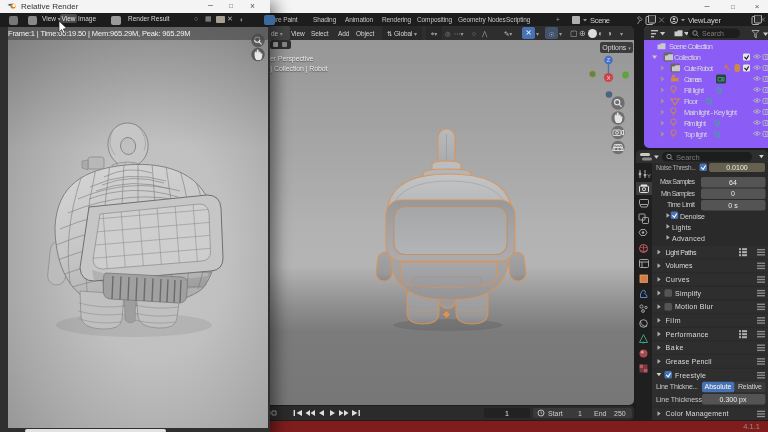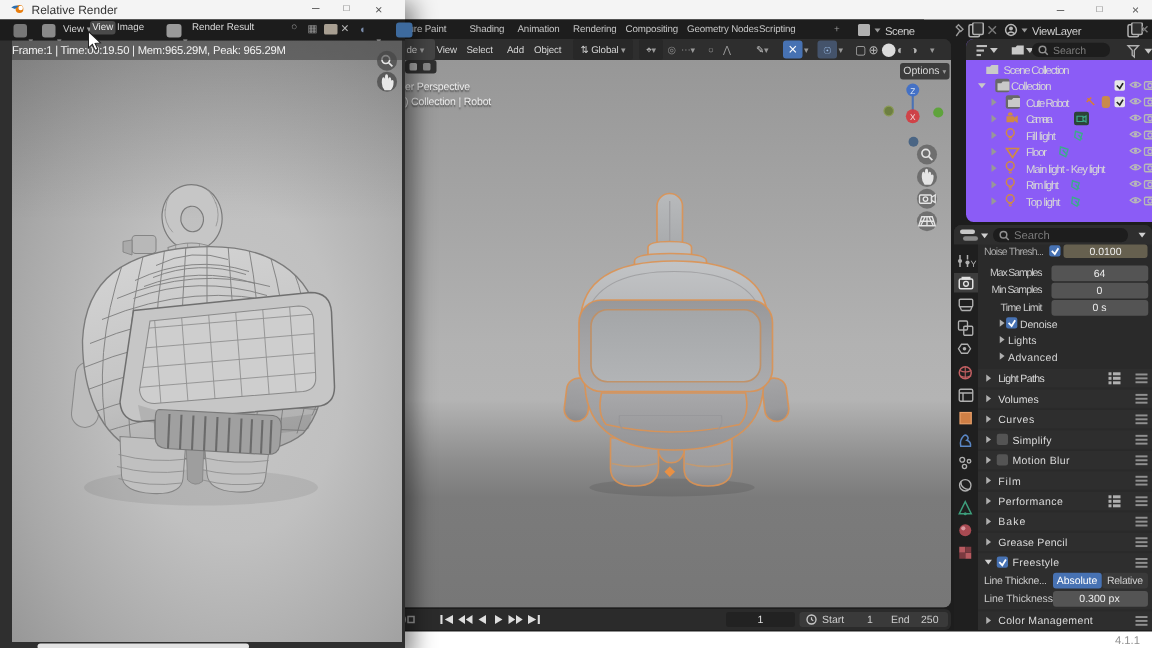--- a/index.html
+++ b/index.html
@@ -20,21 +20,21 @@
 #vphead .m { position:absolute; top:0; height:14px; line-height:15px; font-size:6.5px; letter-spacing:-0.1px; color:#d4d4d4; }
 #vpcanvas { position:absolute; left:0; top:14px; width:378px; height:365px;
   background:linear-gradient(#979797 0%, #a6a6a6 30%, #b2b2b2 52%, #b4b4b4 62%, #8e8e8e 73%, #7b7b7b 80%, #777777 100%); }
 
 #outliner { left:644px; top:26px; width:132px; height:122px; background:#8b5cf6; border-radius:5px; overflow:hidden; }
 
 #props { left:636px; top:150px; width:132px; height:270px; background:#2c2c2c; border-radius:5px 5px 0 0; overflow:hidden; }
 .caret { color:#999; font-size:6px; }
 
 #timeline { left:256px; top:406px; width:378px; height:14px; background:#2b2b2b; border-radius:4px; }
-#statusbar { left:0; top:421px; width:768px; height:11px; background:#ffffff; }
+#statusbar { left:0; top:421px; width:768px; height:11px; background:#7f1d1d; }
 
 #rwin { left:-6px; top:0; width:276px; height:438px; background:#2f2f2f;
   box-shadow:6px 2px 14px rgba(0,0,0,0.45); }
 #rtitle { position:absolute; left:0; top:0; width:276px; height:13px; background:#f4f4f4; }
 #rhead { position:absolute; left:0; top:13px; width:276px; height:14px; background:#1c1c1c; }
 #rimg { position:absolute; left:14px; top:27px; width:260px; height:401px; overflow:hidden; }
 #rstats { position:absolute; left:14px; top:27px; width:260px; height:13px;
   background:rgba(70,70,70,0.62); color:#f2f2f2; font-size:7.5px; letter-spacing:-0.15px; line-height:13px; }
 .hl { background:#4a4a4a; border-radius:2px; }
 .ic { position:absolute; }

